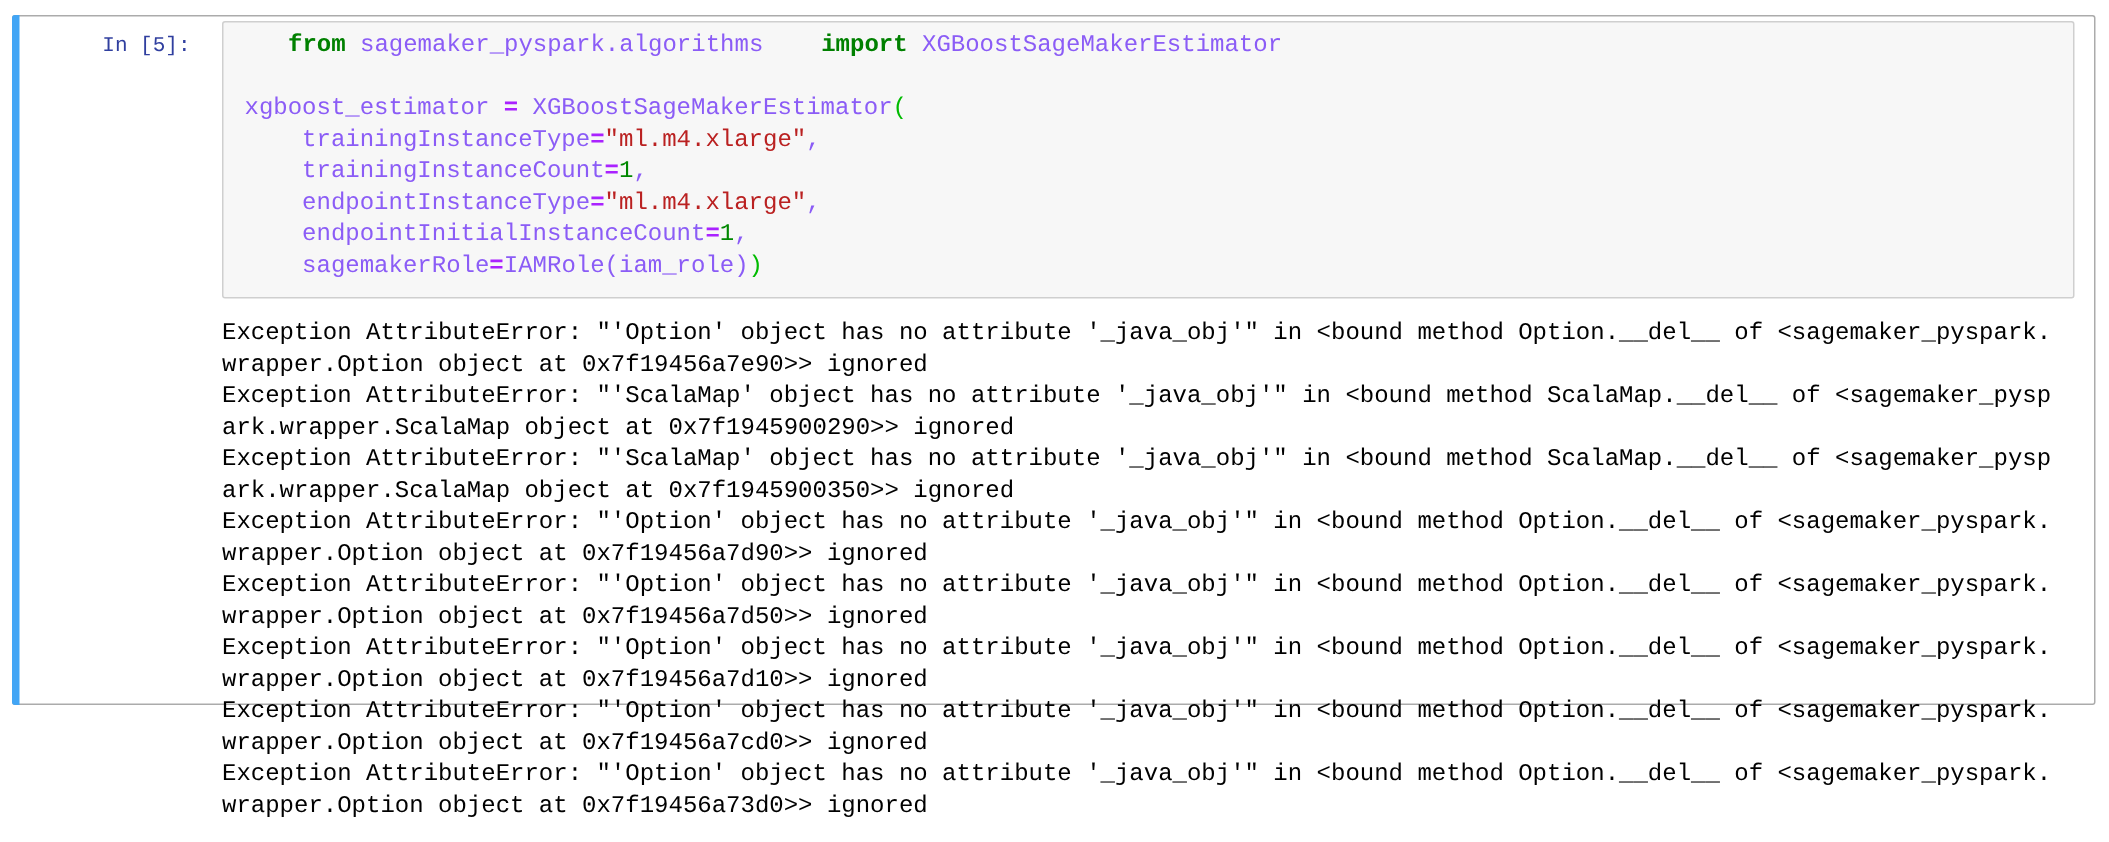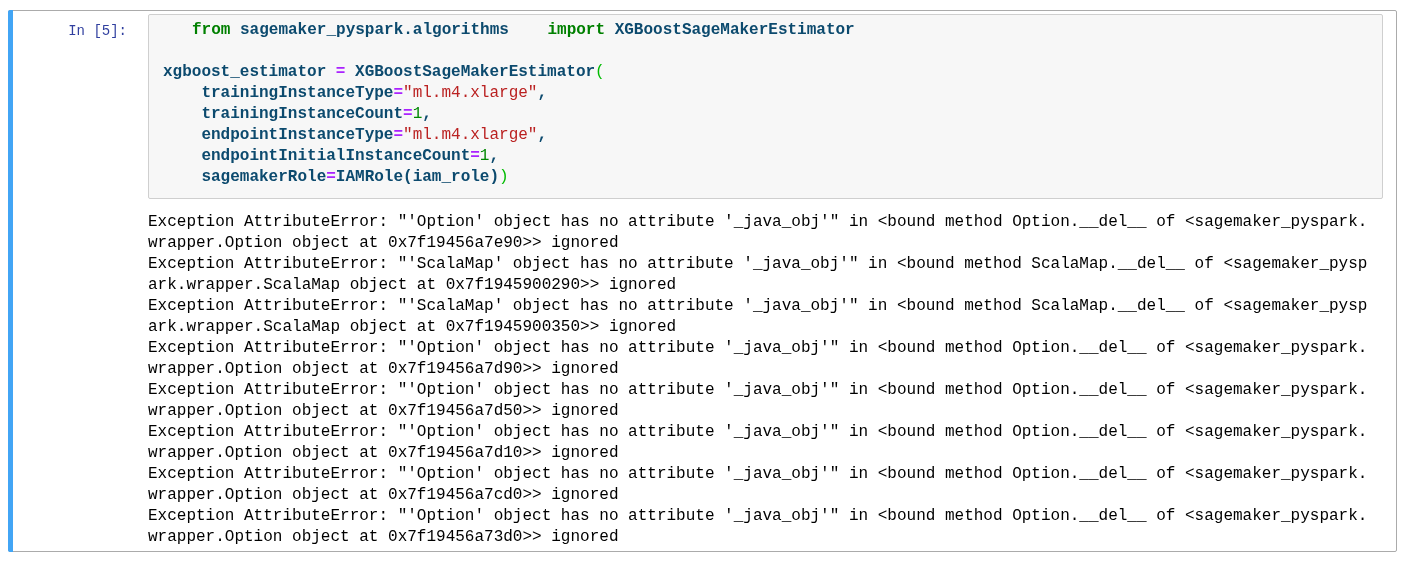--- a/index.html
+++ b/index.html
@@ -20,21 +20,21 @@
     margin: 0; padding: 0;
     width: 1406px; height: 561px;
     background: #ffffff;
     font-family: "Liberation Sans", sans-serif;
   }
   .page { position: relative; width: 1406px; height: 561px; overflow: hidden; }
 
   .cell {
     position: absolute;
     left: 8px; top: 10px;
-    width: 1389px; height: 542px;
+    width: 1389px; height: 460px;
     background: #ffffff;
     border: 1px solid var(--cell-border);
     border-radius: 2px;
   }
   .selection-bar {
     position: absolute;
     left: -1px; top: -1px;
     width: 5px; height: calc(100% + 2px);
     background: var(--selected-cell-bar);
     border-top-left-radius: 2px;
@@ -63,21 +63,21 @@
     cursor: text;
   }
   .code { margin: 0; }
   .code-line {
     font-family: "Liberation Mono", "DejaVu Sans Mono", monospace;
     font-size: 16px; line-height: 21px;
     min-height: 21px;
     white-space: pre;
     color: #000000;
   }
-  .tok-pl { color: #0c4a6e; font-weight: bold; }
+  .tok-pl { color: #8b5cf6; }
   .tok-kw { color: var(--keyword); font-weight: bold; margin-left: 29px; }
   .tok-op { color: var(--operator); font-weight: bold; }
   .tok-st { color: var(--string); }
   .tok-nu { color: var(--number); }
   .tok-mb { color: var(--matching-bracket); }
 
   .output-row { display: flex; margin-top: 13px; }
   .output-area { flex: 1 1 auto; overflow: hidden; }
   .output-pre {
     margin: 0;

